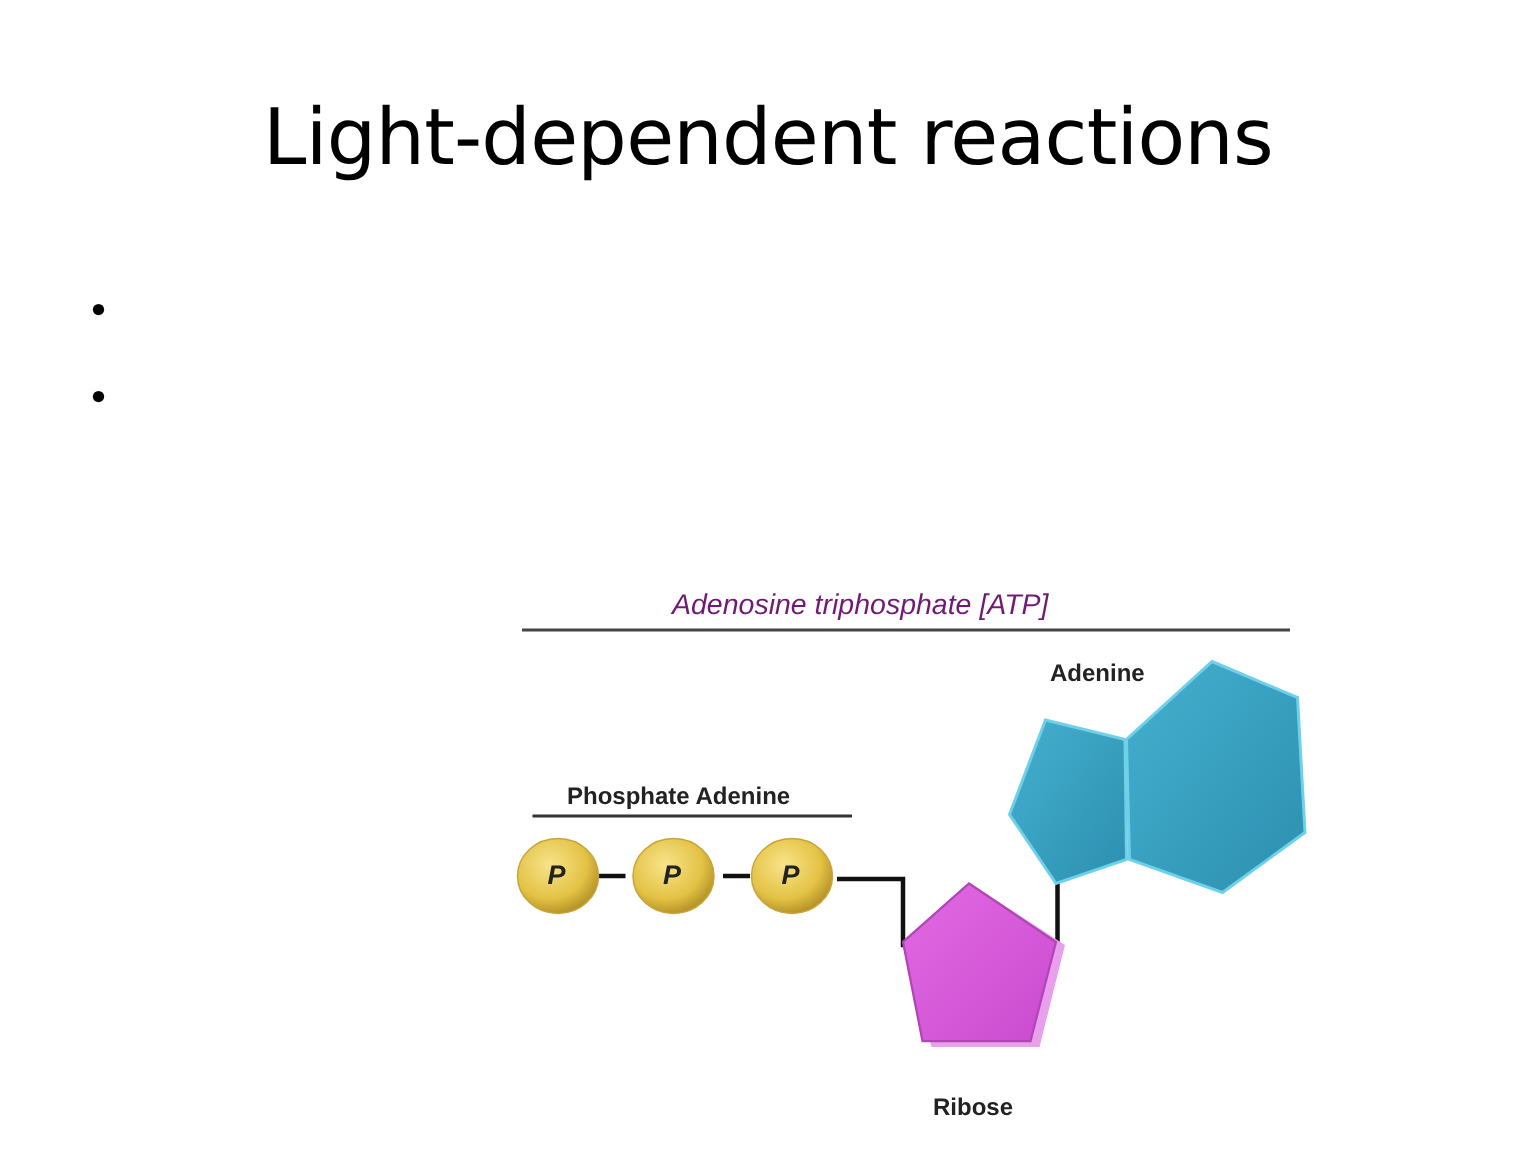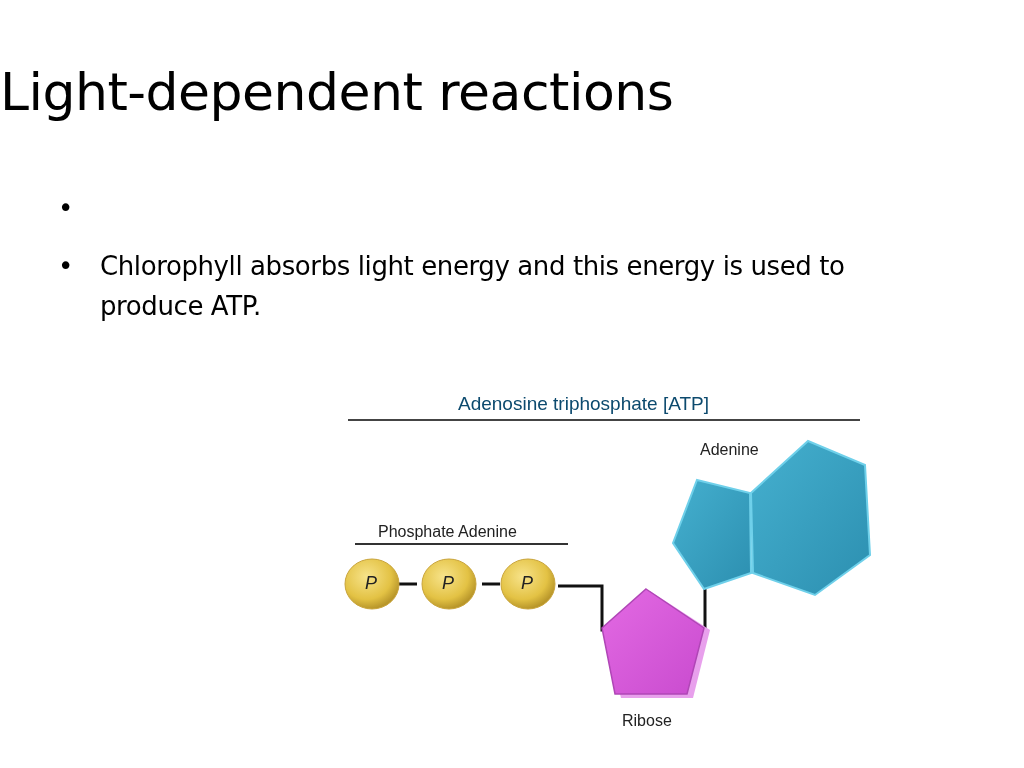--- a/index.html
+++ b/index.html
@@ -1,39 +1,38 @@
 <!DOCTYPE html>
 <html><head>
 <meta charset="utf-8">
 <style>
   html, body { margin:0; padding:0; }
   body { width:1024px; height:768px; background:#ffffff; position:relative; overflow:hidden; font-family:"Liberation Sans", sans-serif; color:#000; }
-  .title { position:absolute; left:0; top:62px; width:1024px; font-size:52px; font-family:"DejaVu Sans", sans-serif; font-weight:normal; letter-spacing:-0.5px; }
+  .title { position:absolute; left:0; top:62px; width:1024px; text-align:center; font-size:52px; font-family:"DejaVu Sans", sans-serif; font-weight:normal; letter-spacing:-0.5px; }
   .bullets { position:absolute; left:58px; top:188px; width:880px; }
   .bullet { position:relative; padding-left:42px; font-size:26px; line-height:40px; font-family:"DejaVu Sans", sans-serif; letter-spacing:-0.4px; margin-bottom:58px; }
   .bullet .dot { position:absolute; left:0; top:0; font-size:26px; }
   .diagram { position:absolute; left:340px; top:385px; width:560px; height:360px; }
-  .atp-title { position:absolute; left:118px; top:8px; font-size:19px; color:#0c4a6e; font-family:"Liberation Sans", sans-serif; }
+  .atp-title { position:absolute; left:108px; top:8px; font-size:19px; color:#701a75; font-family:"Liberation Sans", sans-serif;font-style:italic; }
   .atp-line { position:absolute; left:8px; top:34px; width:512px; height:2px; background:#444; }
-  .lbl { position:absolute; font-weight:normal; font-size:16px; color:#222; font-family:"Liberation Sans", sans-serif;text-align:right; }
+  .lbl { position:absolute; font-weight:bold; font-size:16px; color:#222; font-family:"Liberation Sans", sans-serif;text-align:right; }
   .pg-line { position:absolute; left:15px; top:158px; width:213px; height:2px; background:#333; }
   svg { position:absolute; left:0; top:0; }
 </style>
 </head>
 <body>
 
 <div class="title">Light-dependent reactions</div>
 
 <div class="bullets">
   <div class="bullet">
     <span class="dot">•</span>
   </div>
   <div class="bullet">
     <span class="dot">•</span>
-    <span>Chlorophyll absorbs light energy and this energy is used to produce ATP.</span>
   </div>
 </div>
 
 <div class="diagram">
   <div class="atp-title">Adenosine triphosphate [ATP]</div>
   <div class="atp-line"></div>
 
   <svg width="560" height="360" viewBox="0 0 560 360">
     <defs>
       <radialGradient id="pgrad" cx="40%" cy="35%" r="65%">
@@ -80,14 +79,14 @@
   </svg>
 
   <div class="lbl" style="left:38px; top:138px;">Phosphate Adenine</div>
   <div class="pg-line"></div>
 
   <div class="lbl" style="left:25px; top:188px; font-style:italic; font-size:18px;">P</div>
   <div class="lbl" style="left:102px; top:188px; font-style:italic; font-size:18px;">P</div>
   <div class="lbl" style="left:181px; top:188px; font-style:italic; font-size:18px;">P</div>
 
   <div class="lbl" style="left:360px; top:56px;">Adenine</div>
-  <div class="lbl" style="left:282px; top:327px;">Ribose</div>
+  <div class="lbl" style="left:282px; top:345px;">Ribose</div>
 </div>
 
 </body></html>

